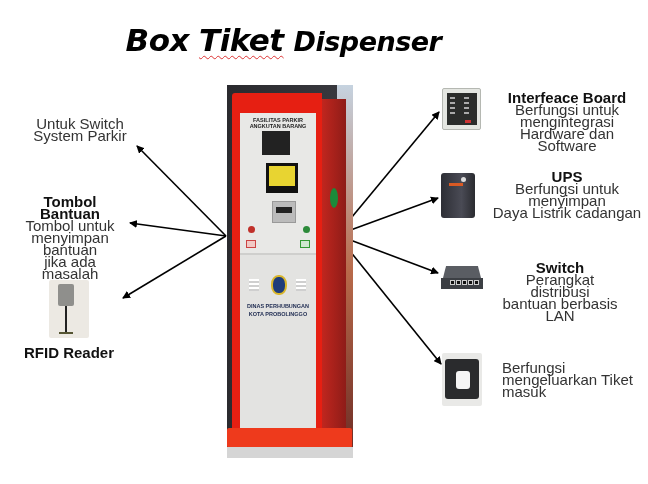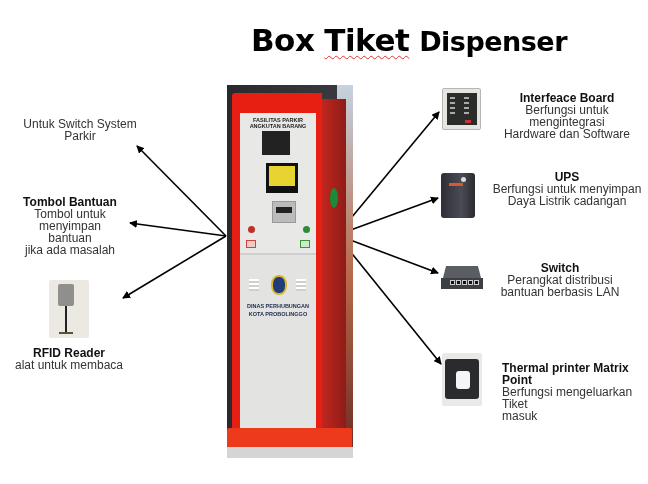--- a/index.html
+++ b/index.html
@@ -1,21 +1,21 @@
 <!DOCTYPE html>
 <html><head>
 <meta charset="utf-8">
 <style>
   * { box-sizing: border-box; margin: 0; padding: 0; }
   body { width: 648px; height: 484px; background: #ffffff; position: relative; overflow: hidden; font-family: "Liberation Sans", sans-serif; color: #222; }
-  .title { position: absolute; left: 0; width: 567px; top: 22px; text-align: right; font-family: "DejaVu Sans", sans-serif; font-weight: bold; font-size: 30px; color: #000; letter-spacing: -0.5px; }
+  .title { position: absolute; left: 0; width: 567px; top: 22px; text-align: center; font-family: "DejaVu Sans", sans-serif; font-weight: bold; font-size: 30px; color: #000; letter-spacing: -0.5px; font-style: italic; }
   .title .t1 { font-size: 31px; }
   .title .t2 { font-size: 31px; text-decoration: underline wavy #d33; text-decoration-thickness: 1px; text-underline-offset: 4px; }
   .title .t3 { font-size: 27px; font-weight: bold; }
-  .label { position: absolute; text-align: center; font-size: 12px; line-height: 12px; color: #333; }
+  .label { position: absolute; text-align: center; font-size: 15px; line-height: 12px; color: #333; }
   .label .h { font-weight: bold; color: #111; display: block; }
   .label.left-align { text-align: left; }
   svg.arrows { position: absolute; left: 0; top: 0; }
   .photo { position: absolute; }
   
   .kiosk { left: 227px; top: 85px; width: 126px; height: 373px; background: linear-gradient(90deg,#2a2a2e 0%,#3a3a40 100%); }
   .k-bg-right { position:absolute; right:0; top:0; width:16px; height:100%; background: linear-gradient(180deg,#c6d3e0 0%,#b86a4a 50%,#6b2a24 100%); }
   .k-body { position:absolute; left:5px; top:8px; width:118px; height:350px; }
   .k-front { position:absolute; left:0; top:0; width:90px; height:345px; background:#e61f12; border-radius:3px 0 0 0; }
   .k-side { position:absolute; left:90px; top:6px; width:24px; height:340px; background: linear-gradient(90deg,#c0261e,#8e1c18); }
@@ -131,21 +131,20 @@
   <span style="display:block">jika ada masalah</span>
 </div>
 
 <div class="dev dev-rfid">
   <div class="pad"></div>
     <div class="pole"></div>
     <div class="foot"></div>
 </div>
 <div class="label" style="left:14px; top:347px; width:110px;text-align:center;">
   <span class="h">RFID Reader</span>
-  <span style="display:block">alat untuk membaca</span>
 </div>
 
 <div class="dev dev-board">
   <div class="inner">
     <div class="dot" style="left:3px;top:4px"></div>
       <div class="dot" style="left:17px;top:4px"></div>
     <div class="dot" style="left:3px;top:9px"></div>
       <div class="dot" style="left:17px;top:9px"></div>
     <div class="dot" style="left:3px;top:14px"></div>
       <div class="dot" style="left:17px;top:14px"></div>
@@ -184,16 +183,15 @@
   <span style="display:block">Perangkat distribusi</span>
   <span style="display:block">bantuan berbasis LAN</span>
 </div>
 
 <div class="dev dev-printer">
   <div class="body">
       <div class="paper"></div>
     </div>
 </div>
 <div class="label left-align" style="left:502px; top:362px; width:145px;">
-  <span class="h">Thermal printer Matrix Point</span>
   <span style="display:block">Berfungsi mengeluarkan Tiket</span>
   <span style="display:block">masuk</span>
 </div>
 
 </body></html>

